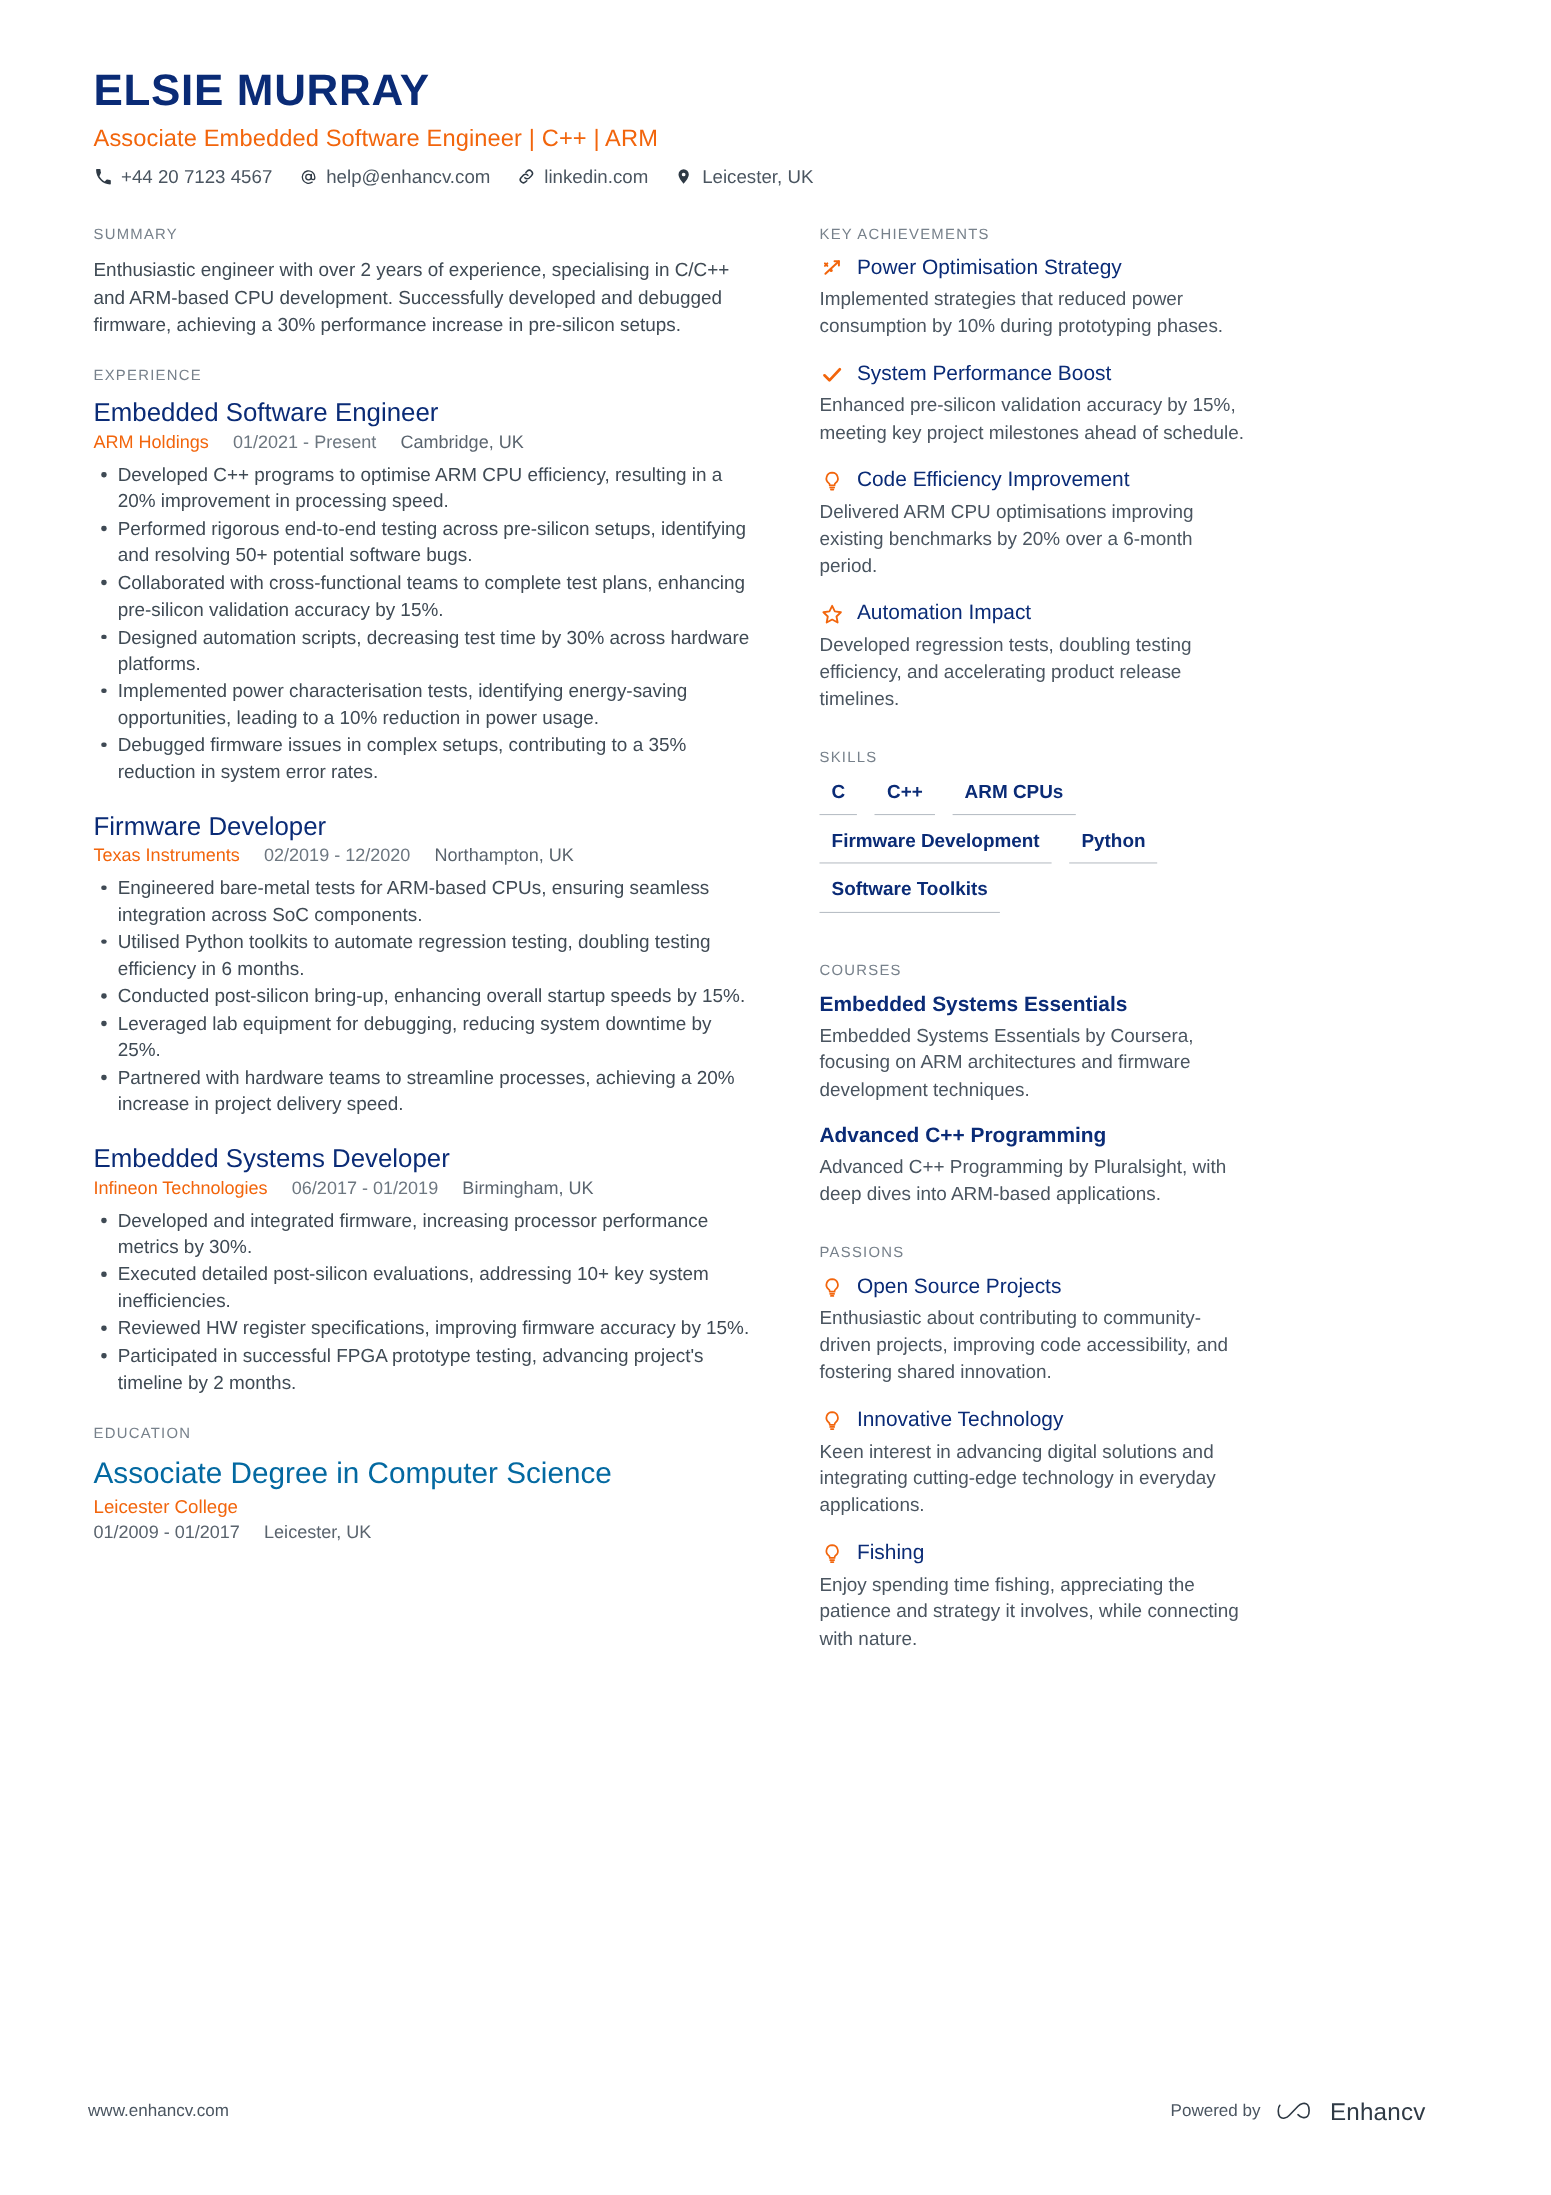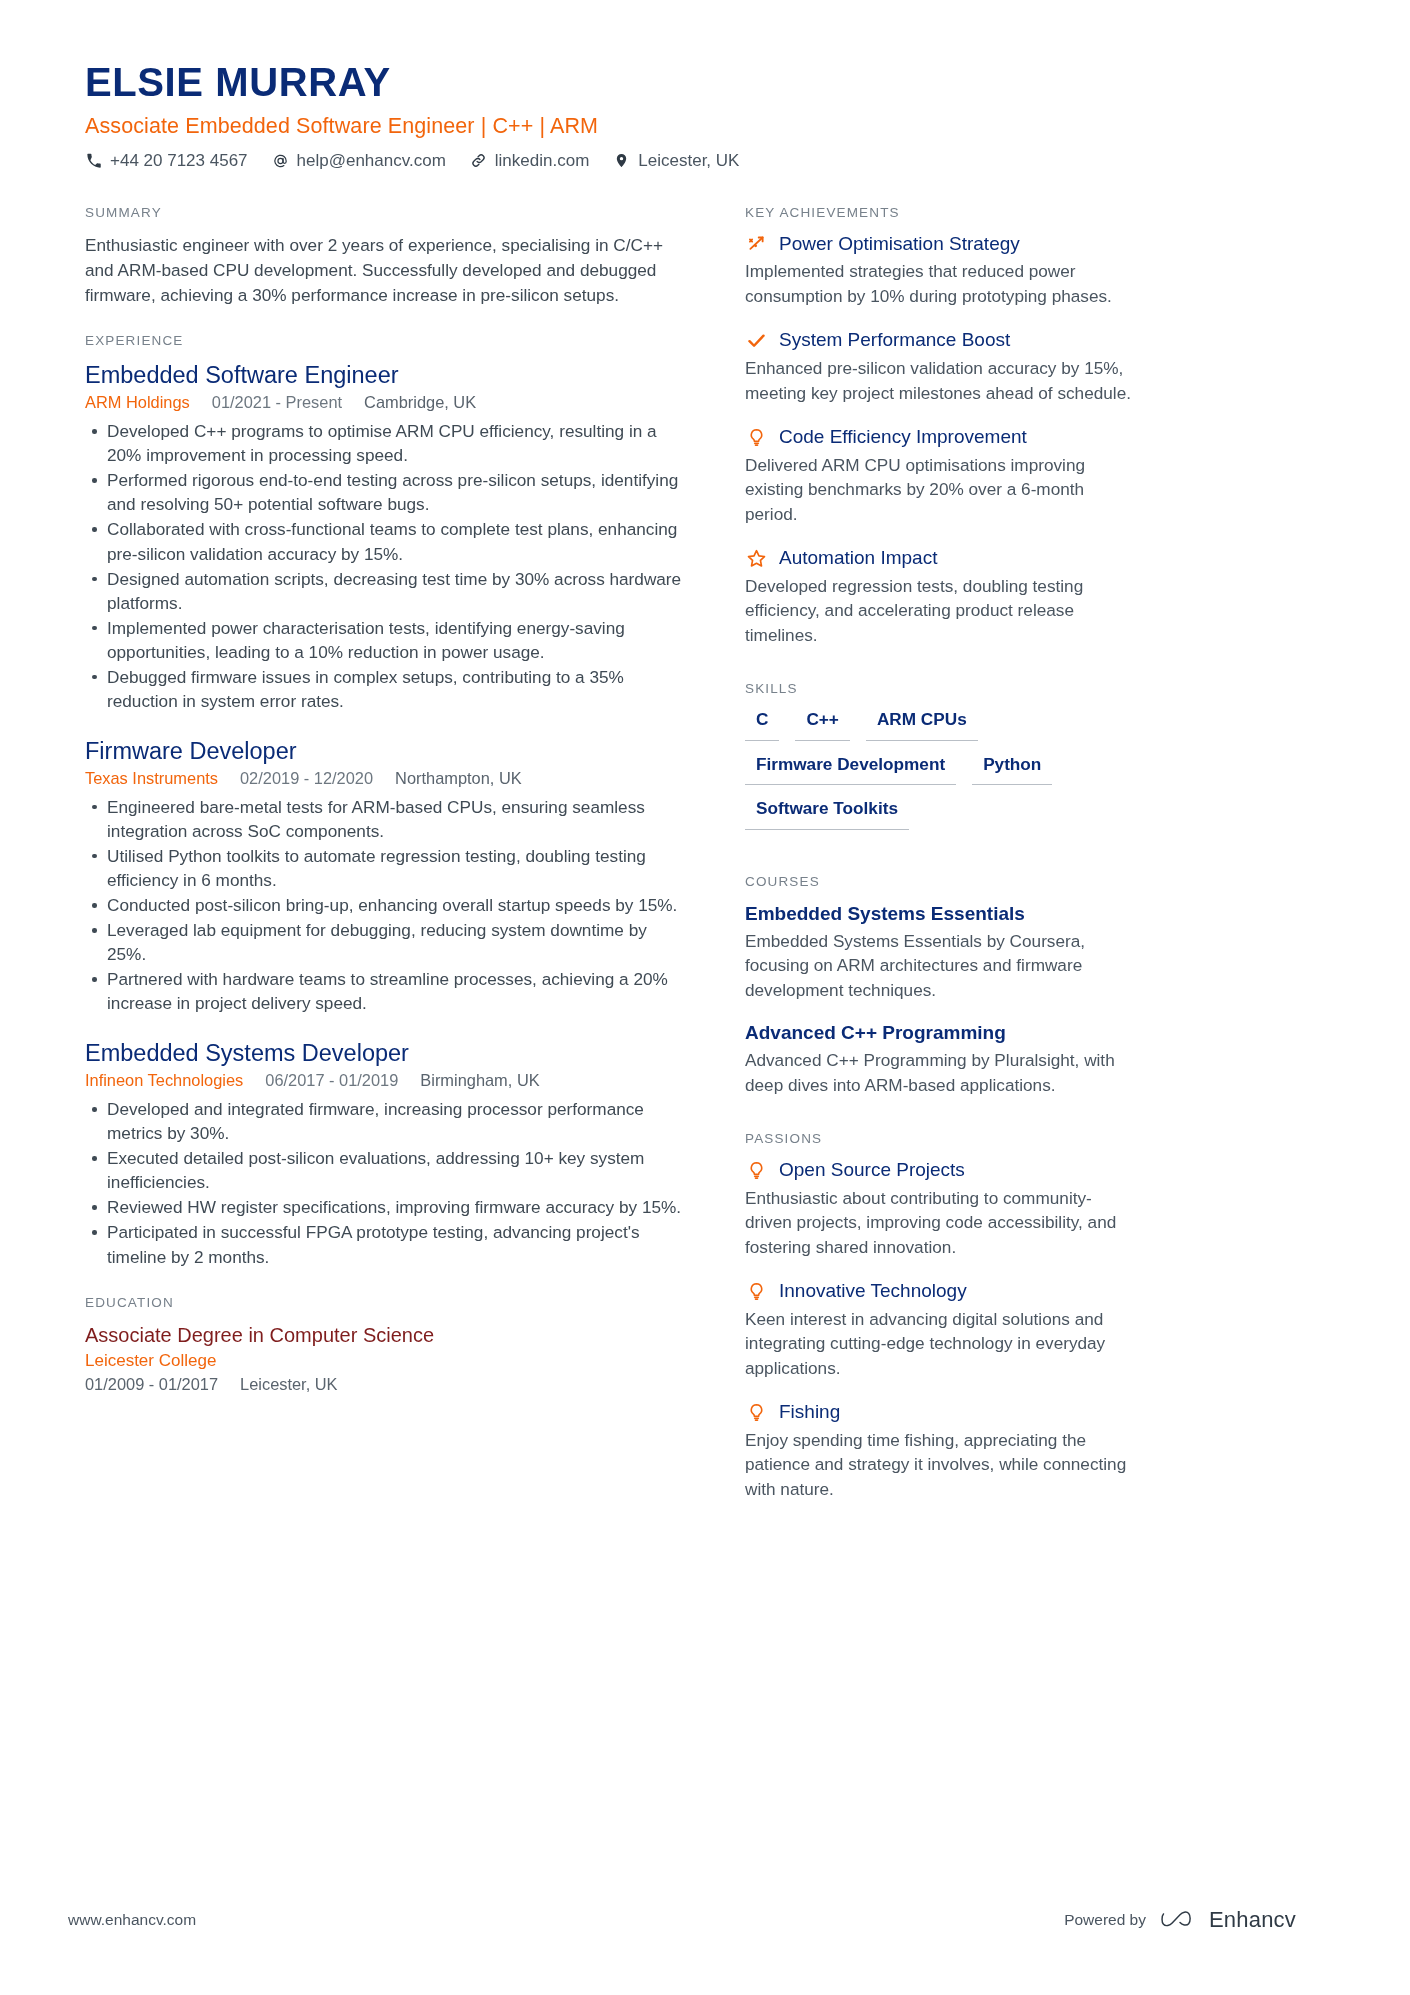--- a/index.html
+++ b/index.html
@@ -122,22 +122,22 @@
     left: 7px;
     top: 10px;
     width: 4.5px;
     height: 4.5px;
     border-radius: 50%;
     background: #3f4a54;
   }
 
   
   .edu-degree {
-    font-size: 20px;
-    color: #7f1d1d;
+    font-size: 27px;
+    color: #0369a1;
     line-height: 1.22;
     margin-bottom: 4px;
   }
   .edu-school {
     font-size: 17px;
     color: #f2650c;
     margin-bottom: 4px;
   }
   .edu-meta {
     display: flex;
@@ -204,21 +204,21 @@
   }
   .course-desc {
     font-size: 17.2px;
     line-height: 1.42;
     color: #4a5560;
   }
 
   
   .footer {
     position: absolute;
-    left: 68px;
+    left: 80px;
     right: 78px;
     bottom: 62px;
     display: flex;
     align-items: center;
     justify-content: space-between;
     font-size: 15.5px;
     color: #4a5560;
   }
   .footer-brand {
     display: flex;

